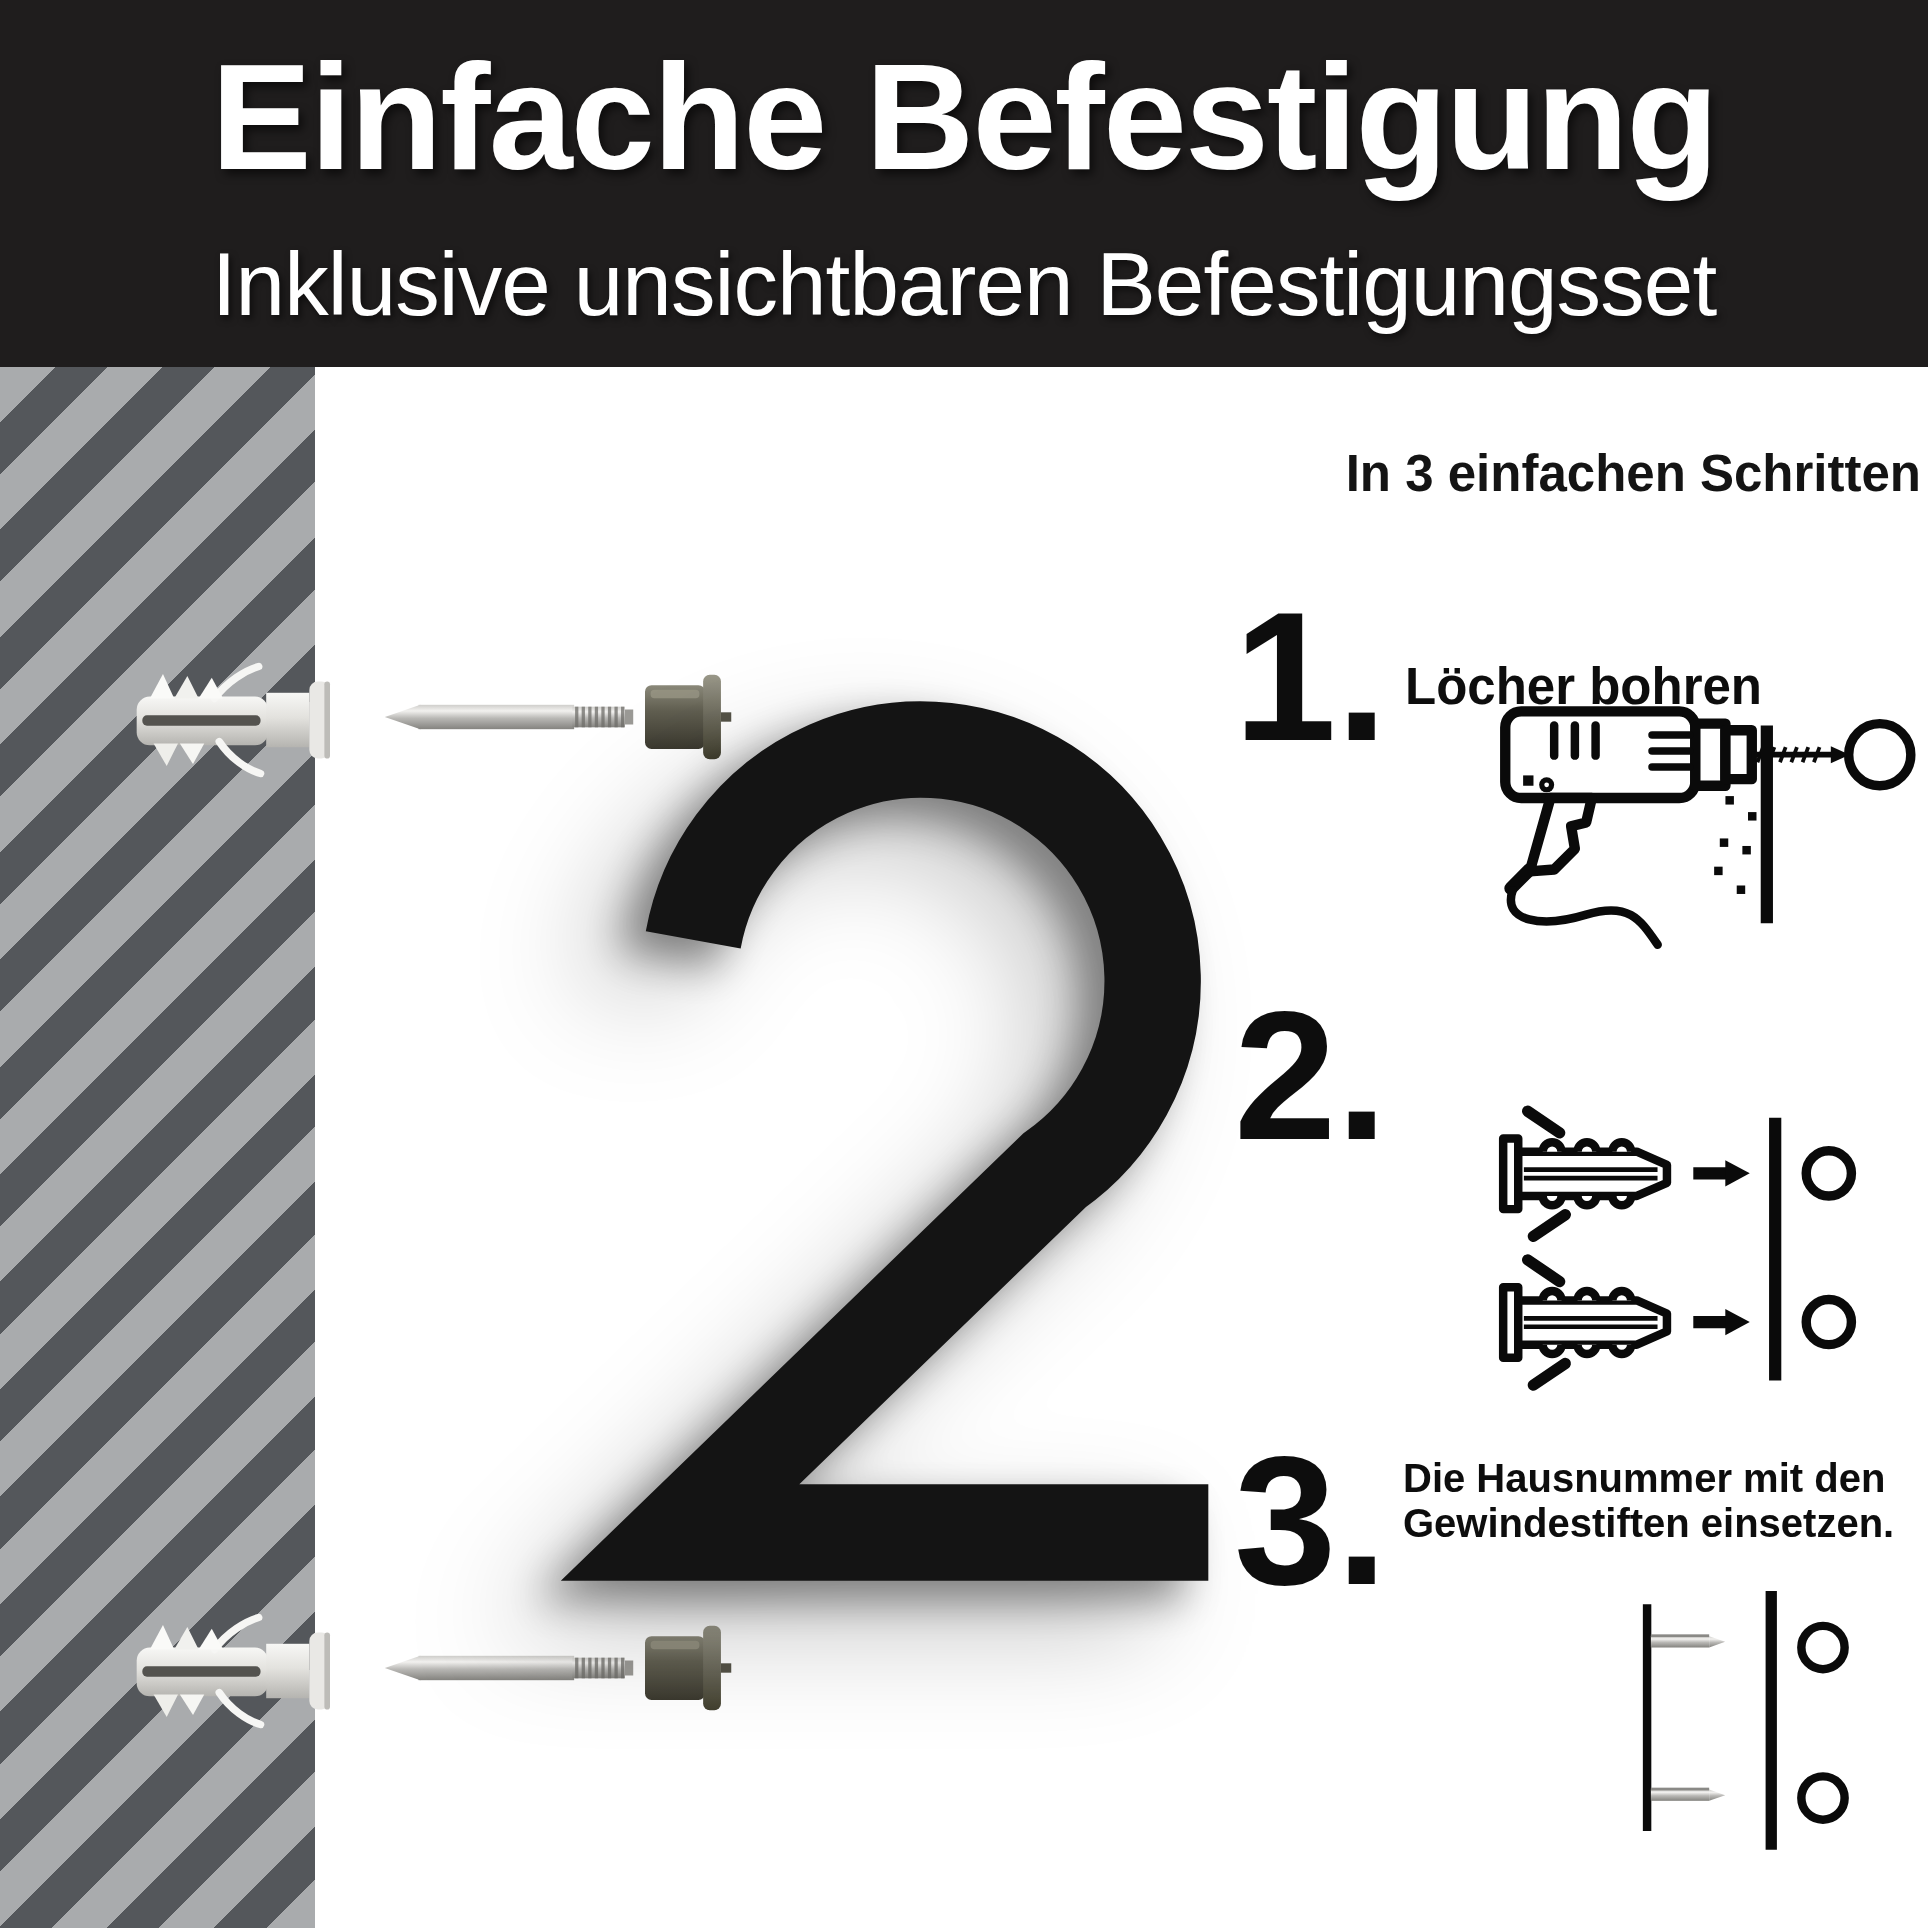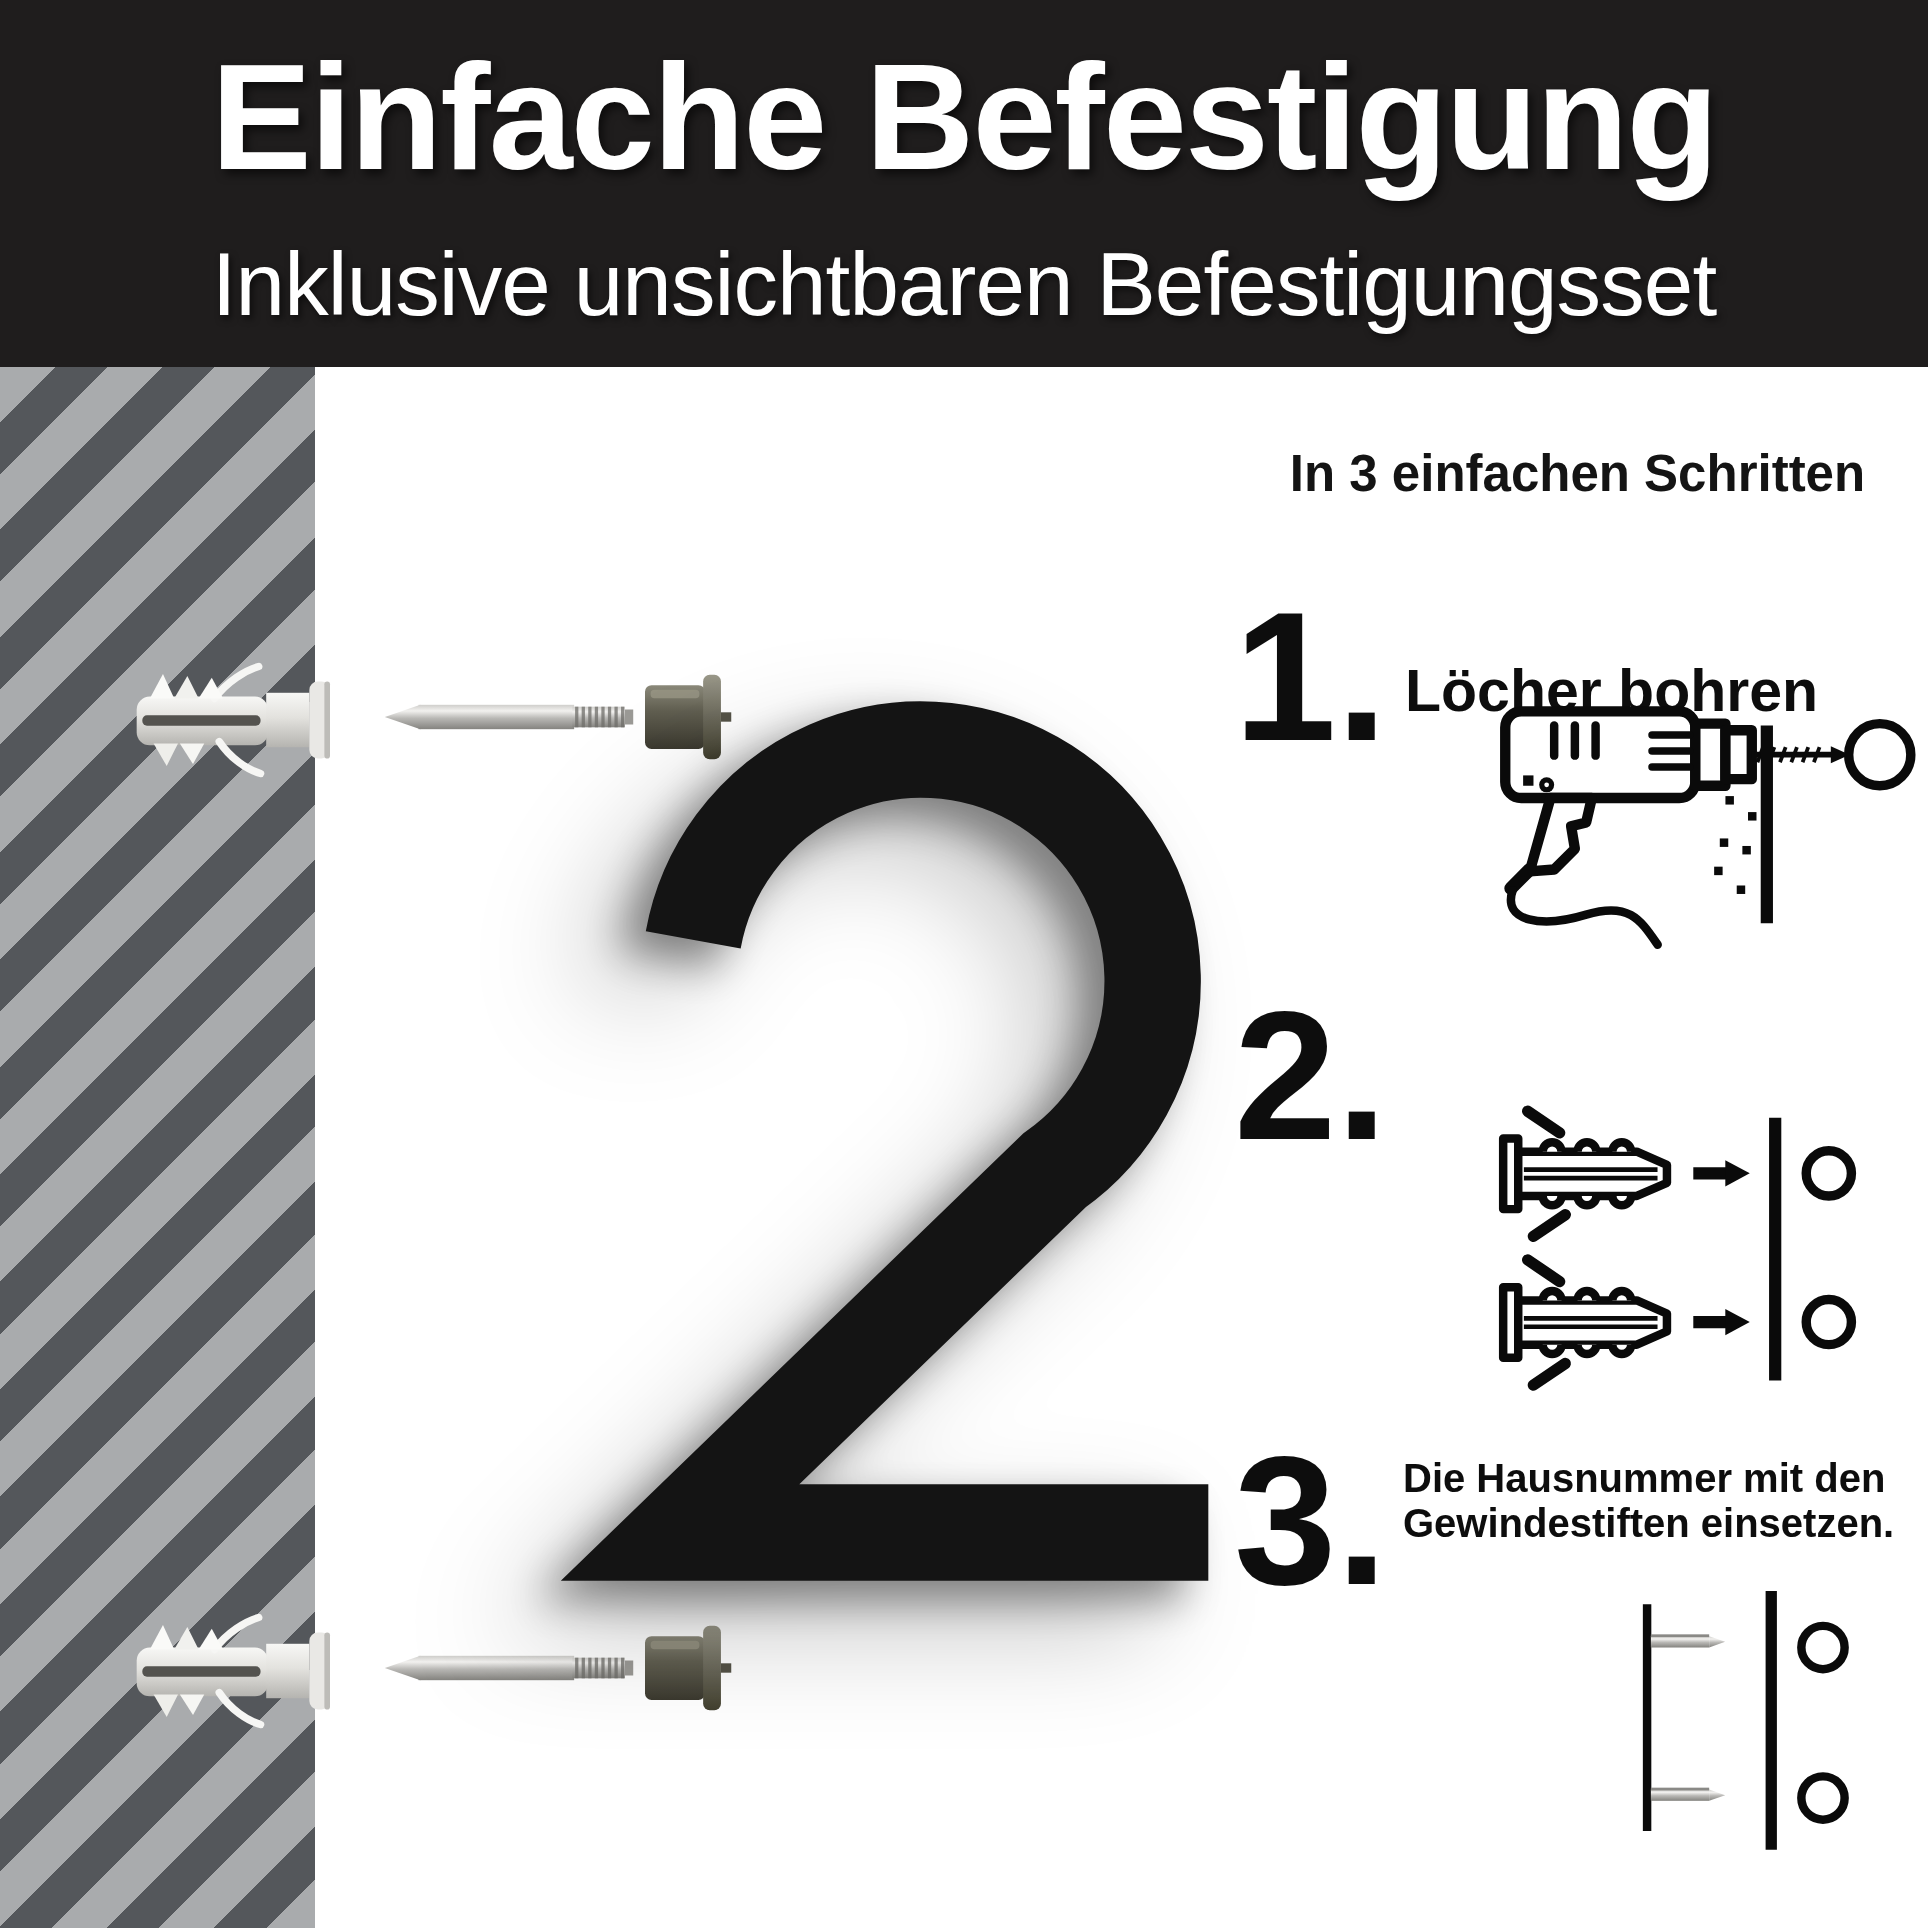--- a/index.html
+++ b/index.html
@@ -18,26 +18,26 @@
 
   
   .wall{left:0;top:367px;width:315px;height:1561px;
     background:repeating-linear-gradient(135deg,#a9abad 0 39px,#54575b 39px 76px);}
 
   
   .number-svg{left:627px;top:697px;width:588px;height:896px;
     filter:drop-shadow(-24.5px 19px 21px rgba(0,0,0,.42)) drop-shadow(-55px 43px 52px rgba(0,0,0,.22));}
 
   
-  .steps-heading{left:1234px;top:444px;width:687px;text-align:center;color:#141414;
+  .steps-heading{left:1234px;top:444px;width:687px;text-align:right;color:#141414;
     font-size:51px;font-weight:700;letter-spacing:0;white-space:nowrap;}
   .step-number{left:1234px;width:141px;text-align:right;color:#0d0d0d;
     font-size:184px;font-weight:700;line-height:1;}
   .n1{top:584px;} .n2{top:983px;} .n3{top:1428px;}
-  .step-label{left:1405px;color:#0d0d0d;font-size:59px;font-weight:700;white-space:nowrap;}
+  .step-label{left:1405px;color:#0d0d0d;font-size:51px;font-weight:700;white-space:nowrap;}
   .l1{top:657px;} .l2{top:1032px;}
   .step3-text{left:1403px;top:1456px;color:#0d0d0d;font-size:40px;font-weight:700;line-height:45px;}
 
   .illus{pointer-events:none;}
   svg{display:block;overflow:visible;}
 </style>
 </head>
 <body>
 
 <div class="canvas">

